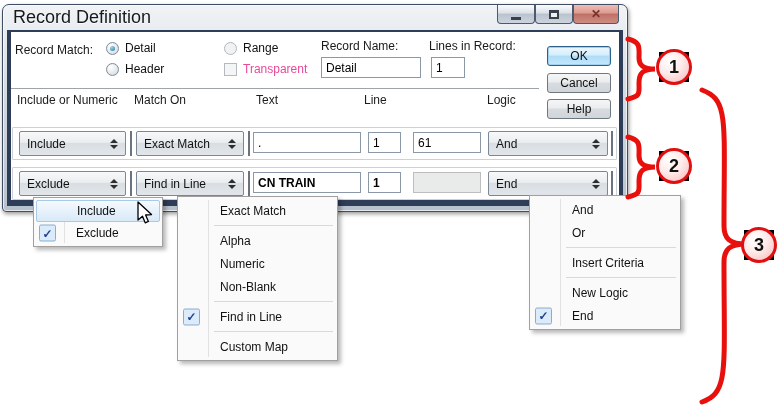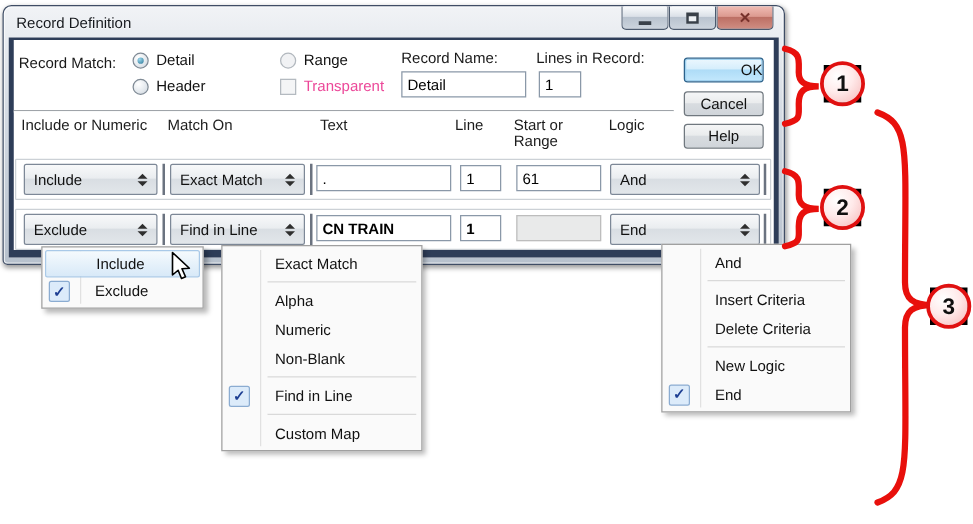--- a/index.html
+++ b/index.html
@@ -5,21 +5,21 @@
   * { margin:0; padding:0; box-sizing:border-box; }
   body { font-family:"Liberation Sans",sans-serif; background:#fff; }
   .stage { position:relative; width:778px; height:419px; background:#fff; overflow:hidden; }
 
   
   .window { position:absolute; left:2px; top:4px; width:626px; height:208px; z-index:1;
     border:1px solid #3f4d65; border-radius:7px 7px 4px 4px;
     background:linear-gradient(180deg,#f1f3f6 0%,#d6dce4 40%,#b7c1cd 100%);
     box-shadow:inset 0 0 0 1px rgba(255,255,255,.65), 1px 2px 4px rgba(0,0,0,.4); }
   .titlebar { position:absolute; left:0; top:0; right:0; height:25px; display:flex; align-items:center;
-    padding-left:10px; font-size:12px; color:#15181d; text-shadow:0 1px 0 rgba(255,255,255,.8); }
+    padding-left:10px; font-size:18px; color:#15181d; text-shadow:0 1px 0 rgba(255,255,255,.8); }
   .capbtns { position:absolute; top:0; right:8px; display:flex; z-index:2; }
   .capbtn { height:19px; border:1px solid #4c5a6e; border-top:none; border-radius:0 0 4px 4px;
     display:flex; align-items:center; justify-content:center; margin-left:0; }
   .capbtn.min,.capbtn.max { width:38px; background:linear-gradient(180deg,#fbfcfd,#dbe1e8 45%,#b9c3cf 50%,#ccd4dd); }
   .capbtn.close { width:46px; background:linear-gradient(180deg,#f0bcb4,#dc9a90 45%,#bd7065 50%,#cf8d82); color:#77312b; font-size:12px; font-weight:bold; }
   .glyph-min { width:10px; height:3px; background:#394049; margin-top:8px; }
   .glyph-max { width:10px; height:9px; border:2px solid #394049; border-top-width:3px; background:#eef1f4; }
 
   .client { position:absolute; left:4px; right:4px; top:25px; bottom:5px; background:#fff;
     border:solid #2e3d58; border-width:2px 4px 6px 4px; }
@@ -36,21 +36,21 @@
   .cb { width:13px; height:13px; border:1px solid #b4bac0; background:#f4f5f6; }
   .tb { position:absolute; height:21px; border:1px solid #8a98a8; background:#fff; padding:0 4px;
     font:12px "Liberation Sans",sans-serif; color:#000; }
   .tb.bold { font-weight:bold; }
   .tb.off { background:#e9eaea; border-color:#bdbdbd; }
   .btn { position:absolute; width:64px; height:20px; border:1px solid #70787f; border-radius:3px;
     background:linear-gradient(180deg,#f5f6f7,#eaeced 45%,#d8dce0 50%,#d0d5da);
     font-size:12px; color:#111; display:flex; align-items:center; justify-content:center; }
   .btn.default { border-color:#2c628b;
     background:linear-gradient(180deg,#ecf7fe,#d6eefc 45%,#aedcf7 50%,#c3e8fd);
-    box-shadow:inset 0 0 0 1px #9fd1ef;justify-content:flex-end; }
+    box-shadow:inset 0 0 0 1px #9fd1ef; }
   .hsep { position:absolute; left:0; top:56px; width:528px; height:2px;
     border-top:1px solid #9fa4a9; border-bottom:1px solid #ffffff; }
   .hdr { position:absolute; font-size:12px; color:#1c1c1c; line-height:13px; }
 
   .strip { position:absolute; left:1px; width:605px; height:33px; border:1px solid #ccd1d6; border-radius:1px; background:#fff; }
   .dd { position:absolute; top:3px; height:25px; border:1px solid #7d8897; border-radius:2px;
     background:linear-gradient(180deg,#f8f9fa,#eaedf0 45%,#d9dee3 50%,#e2e6ea);
     display:flex; align-items:center; padding:0 7px; font-size:12px; color:#111; }
   .ud { margin-left:auto; display:flex; flex-direction:column; gap:2px; }
   .ud i { display:block; width:0; height:0; border-left:4px solid transparent; border-right:4px solid transparent; }
@@ -136,21 +136,20 @@
           <span>Cancel</span>
         </div>
       <div class="btn" style="left:536px;top:67px">
           <span>Help</span>
         </div>
 
       <span class="hdr" style="left:6px;top:62px">Include or Numeric</span>
       <span class="hdr" style="left:123px;top:62px">Match On</span>
       <span class="hdr" style="left:245px;top:62px">Text</span>
       <span class="hdr" style="left:353px;top:62px">Line</span>
-      <span class="hdr" style="left:400px;top:62px;width:55px">Start or Range</span>
       <span class="hdr" style="left:476px;top:62px">Logic</span>
 
       <div class="strip" style="top:95px">
         <div class="dd" style="left:6px;width:107px">
           <span>Include</span>
           <span class="ud">
               <i class="up"></i>
               <i class="dn"></i>
             </span>
         </div>
@@ -241,26 +240,26 @@
     <div class="msep"></div>
     <div class="mi">
         <span>Custom Map</span>
       </div>
   </div>
 
   <div class="menu" style="left:529px;top:195px;width:152px">
     <div class="mi">
         <span>And</span>
       </div>
+    <div class="mi">
+        <span>Or</span>
+      </div>
     <div class="msep"></div>
     <div class="mi">
         <span>Insert Criteria</span>
-      </div>
-    <div class="mi">
-        <span>Delete Criteria</span>
       </div>
     <div class="msep"></div>
     <div class="mi">
         <span>New Logic</span>
       </div>
     <div class="mi">
       <span class="chk">✓</span>
       <span>End</span>
     </div>
   </div>

